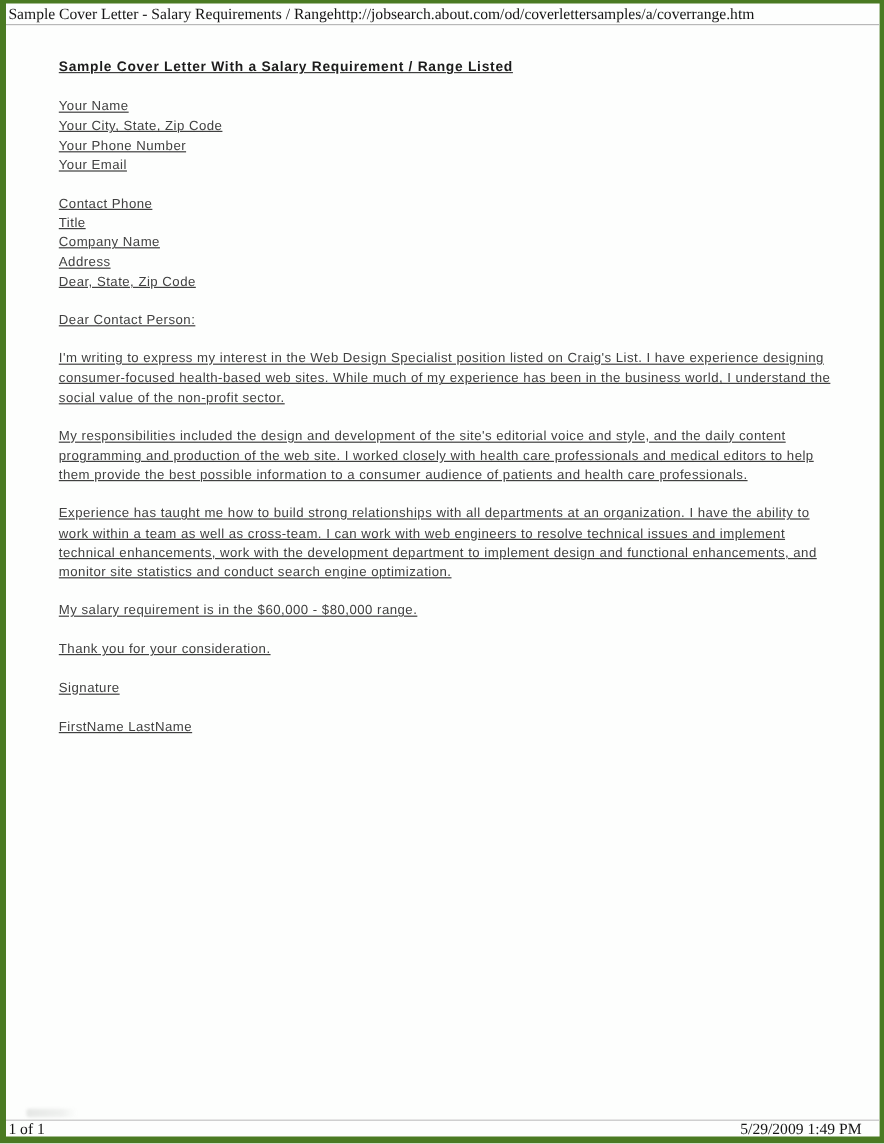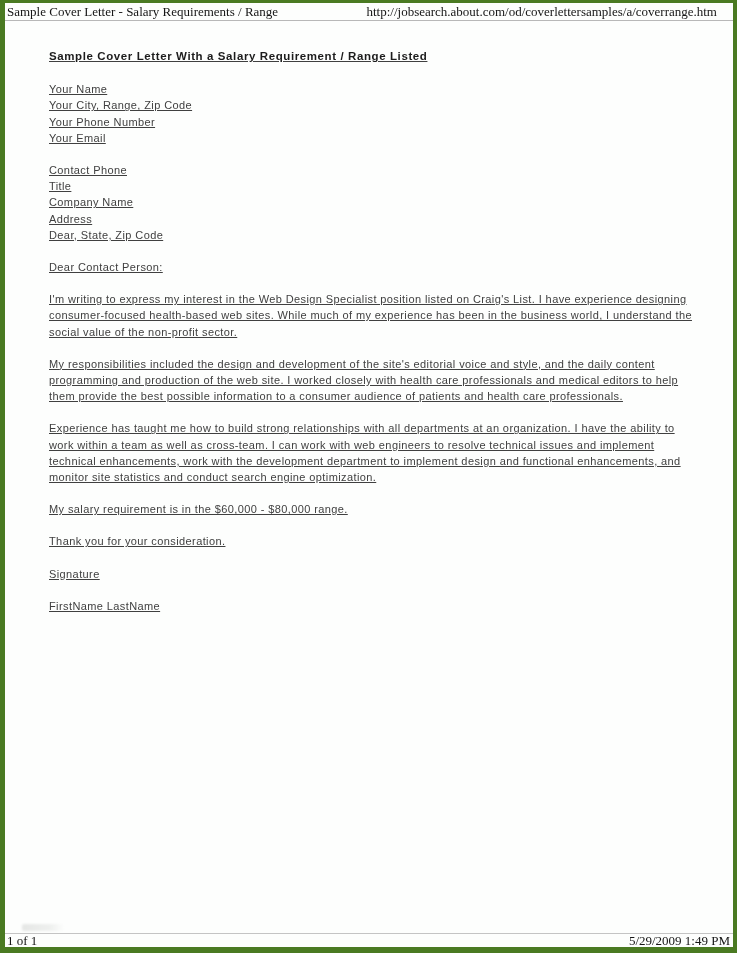--- a/index.html
+++ b/index.html
@@ -26,21 +26,21 @@
   }
   
   .print-header {
     position: absolute;
     top: 0;
     left: 0;
     right: 0;
     height: 15px;
     padding: 1px 16px 0 2px;
     display: flex;
-    justify-content: space-between;
+    justify-content: flex-start;
     font-family: "Liberation Serif", serif;
     font-size: 13px;
     color: #151515;
     white-space: nowrap;
   }
   .header-rule {
     position: absolute;
     top: 17px;
     left: 0;
     right: 0;
@@ -87,21 +87,21 @@
     position: absolute;
     left: 0;
     right: 0;
     bottom: 13px;
     height: 1px;
     background: #c4c4c4;
   }
   .print-footer {
     position: absolute;
     left: 0;
-    right: 1px;
+    right: 13px;
     bottom: -2px;
     padding: 0 2px;
     display: flex;
     justify-content: space-between;
     font-family: "Liberation Serif", serif;
     font-size: 13px;
     color: #151515;
     white-space: nowrap;
   }
 </style>
@@ -115,21 +115,21 @@
       <span>Sample Cover Letter - Salary Requirements / Range</span>
       <span>http://jobsearch.about.com/od/coverlettersamples/a/coverrange.htm</span>
     </div>
     <div class="header-rule"></div>
 
     <div class="letter">
       <div class="letter-heading">Sample Cover Letter With a Salary Requirement /  Range Listed</div>
 
       <div class="block">
         <span class="addr-line">Your Name</span>
-        <span class="addr-line">Your City, Range, Zip Code</span>
+        <span class="addr-line">Your City, State, Zip Code</span>
         <span class="addr-line">Your Phone Number</span>
         <span class="addr-line">Your Email</span>
       </div>
 
       <div class="block">
         <span class="addr-line">Contact Phone</span>
         <span class="addr-line">Title</span>
         <span class="addr-line">Company Name</span>
         <span class="addr-line">Address</span>
         <span class="addr-line">Dear, State, Zip Code</span>

